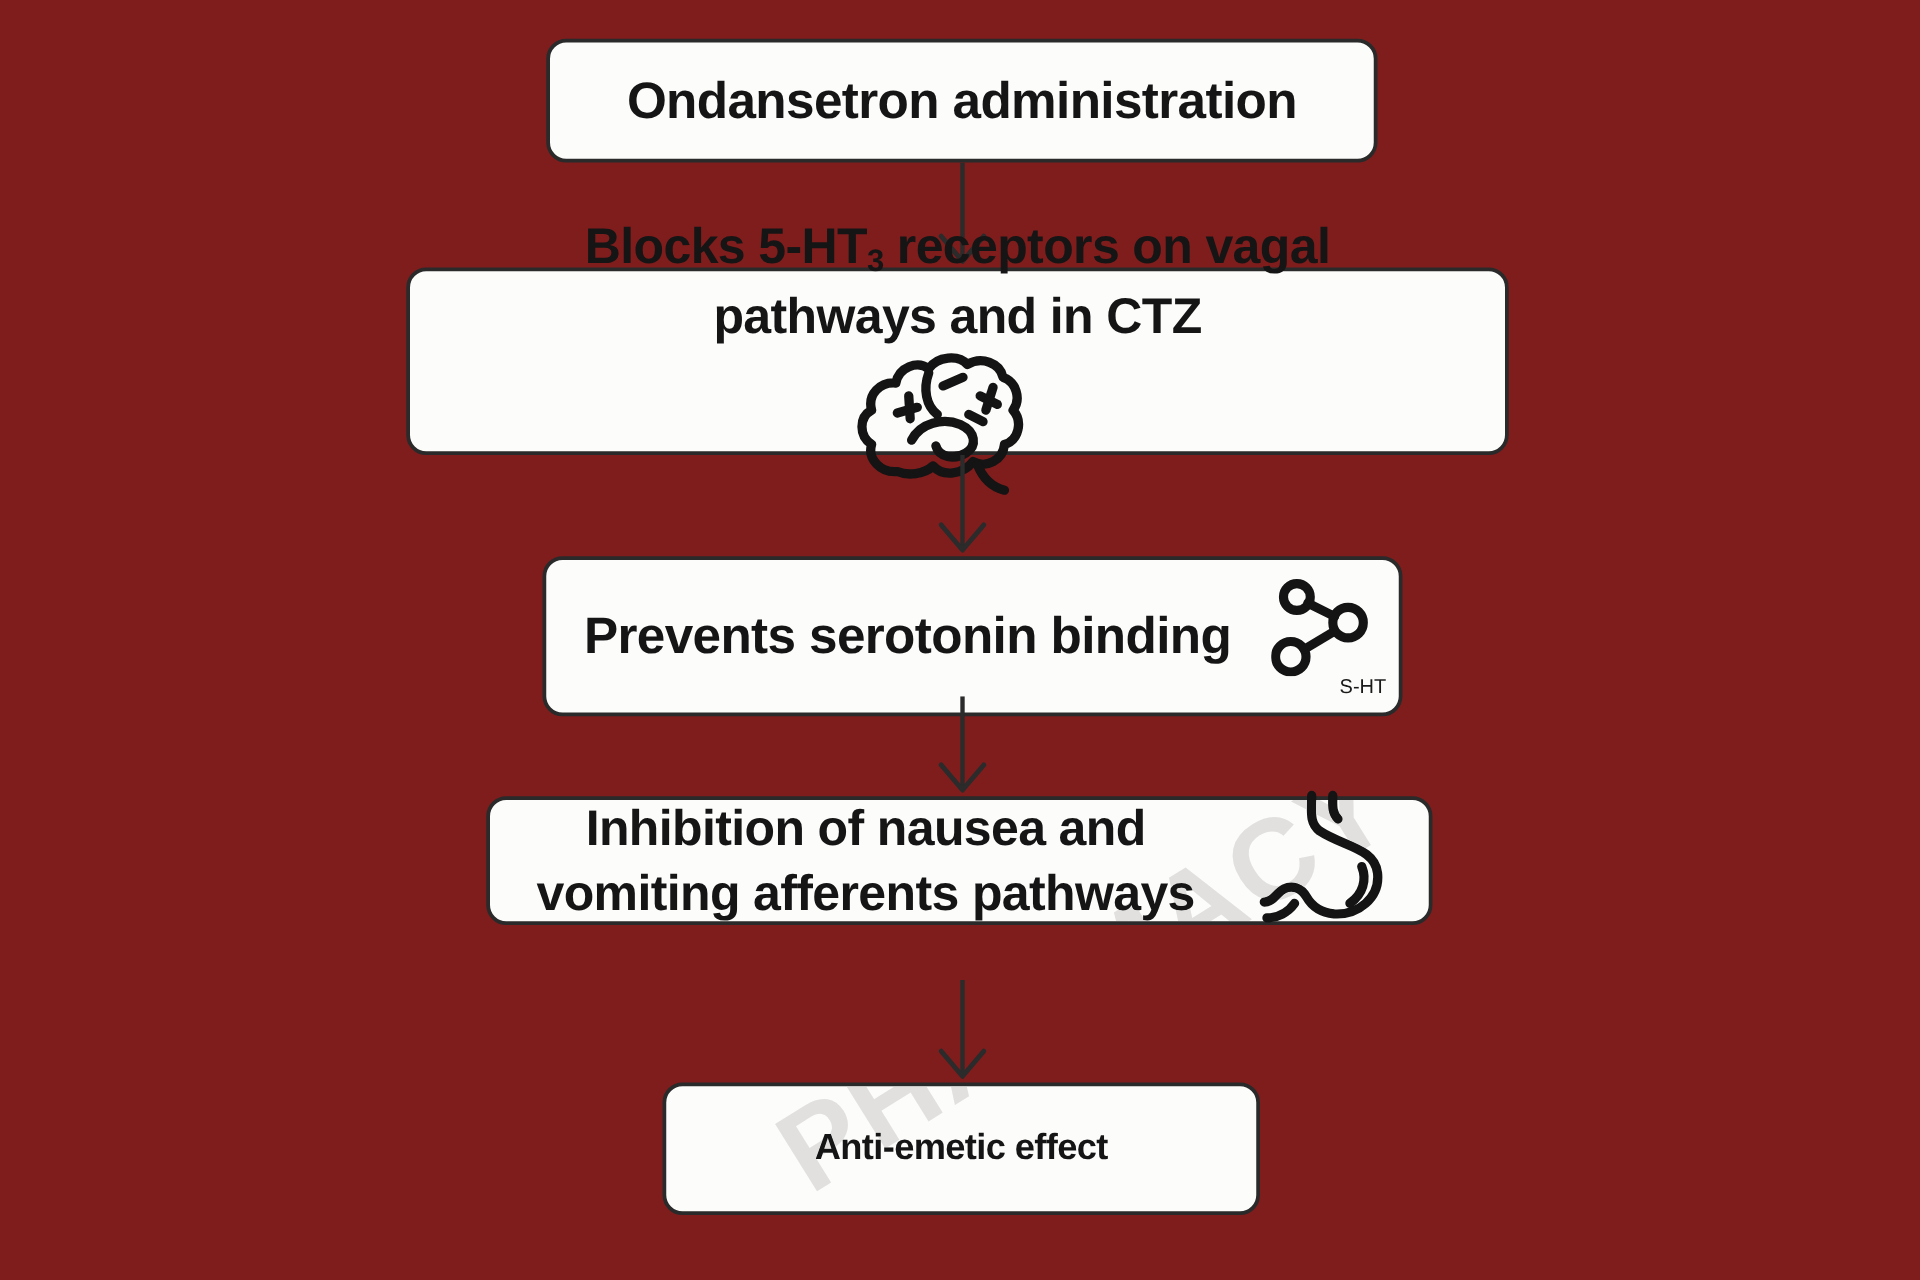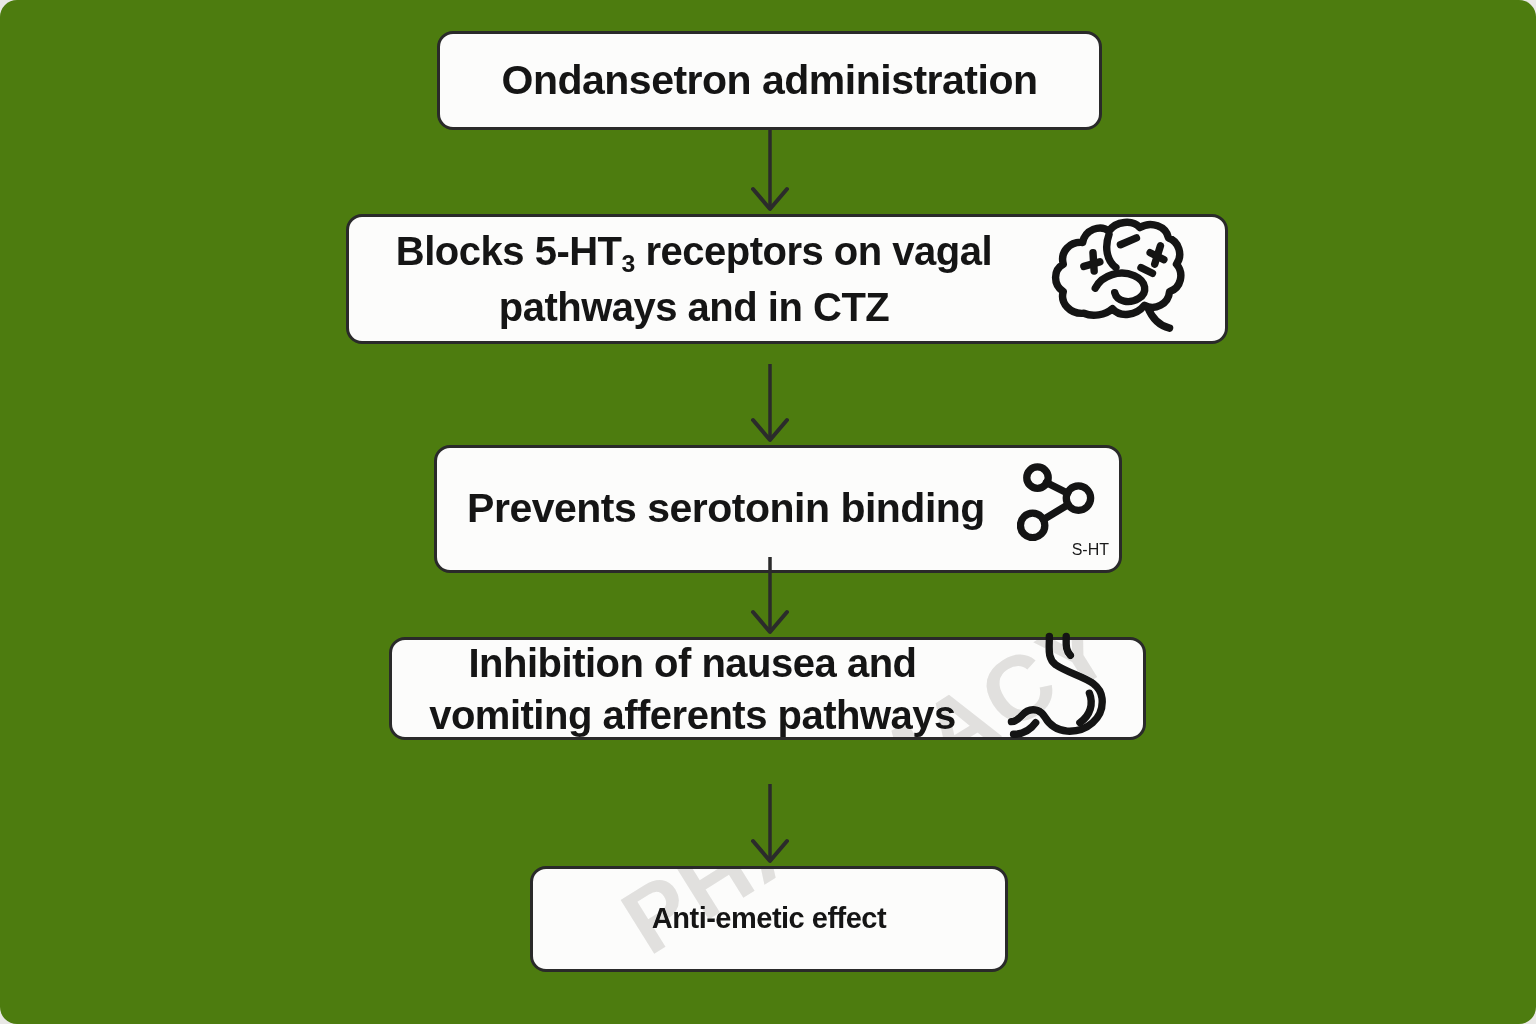--- a/index.html
+++ b/index.html
@@ -6,23 +6,22 @@
     margin: 0;
     padding: 0;
     background: #e9e8e6;
     font-family: "Liberation Sans", sans-serif;
   }
   .page {
     position: relative;
     width: 1536px;
     height: 1024px;
     margin: 0 auto;
-    background: #4d7c0f;
+    background: #7f1d1d;
     overflow: hidden;
-    border-radius: 17px;
   }
   .flow-box {
     position: absolute;
     box-sizing: border-box;
     background: #fcfcfb;
     border: 3px solid #2a2a2a;
     border-radius: 16px;
     display: flex;
     align-items: center;
     justify-content: center;
@@ -47,21 +46,21 @@
     flex: 0 0 auto;
   }
   .icon-stroke {
     stroke: #141414;
     fill: none;
     stroke-linecap: round;
     stroke-linejoin: round;
   }
   
   #box1 { left: 437px; top: 31px;  width: 665px; height: 99px;  font-size: 41px; }
-  #box2 { left: 346px; top: 214px; width: 882px; height: 130px; font-size: 40px; }
+  #box2 { left: 325px; top: 214px; width: 882px; height: 150px; font-size: 40px; flex-direction: column; }
   #box3 { left: 434px; top: 445px; width: 688px; height: 128px; font-size: 41px; }
   #box4 { left: 389px; top: 637px; width: 757px; height: 103px; font-size: 40px; }
   #box5 { left: 530px; top: 866px; width: 478px; height: 106px; font-size: 29px; }
 
   #box2 .box-icon { width: 172px; padding-right: 14px; }
   #box3 .box-icon { width: 104px; position: relative; height: 100%; }
   #box4 .box-icon { width: 138px; padding-right: 12px; }
 
   .molecule-wrap {
     position: relative;

